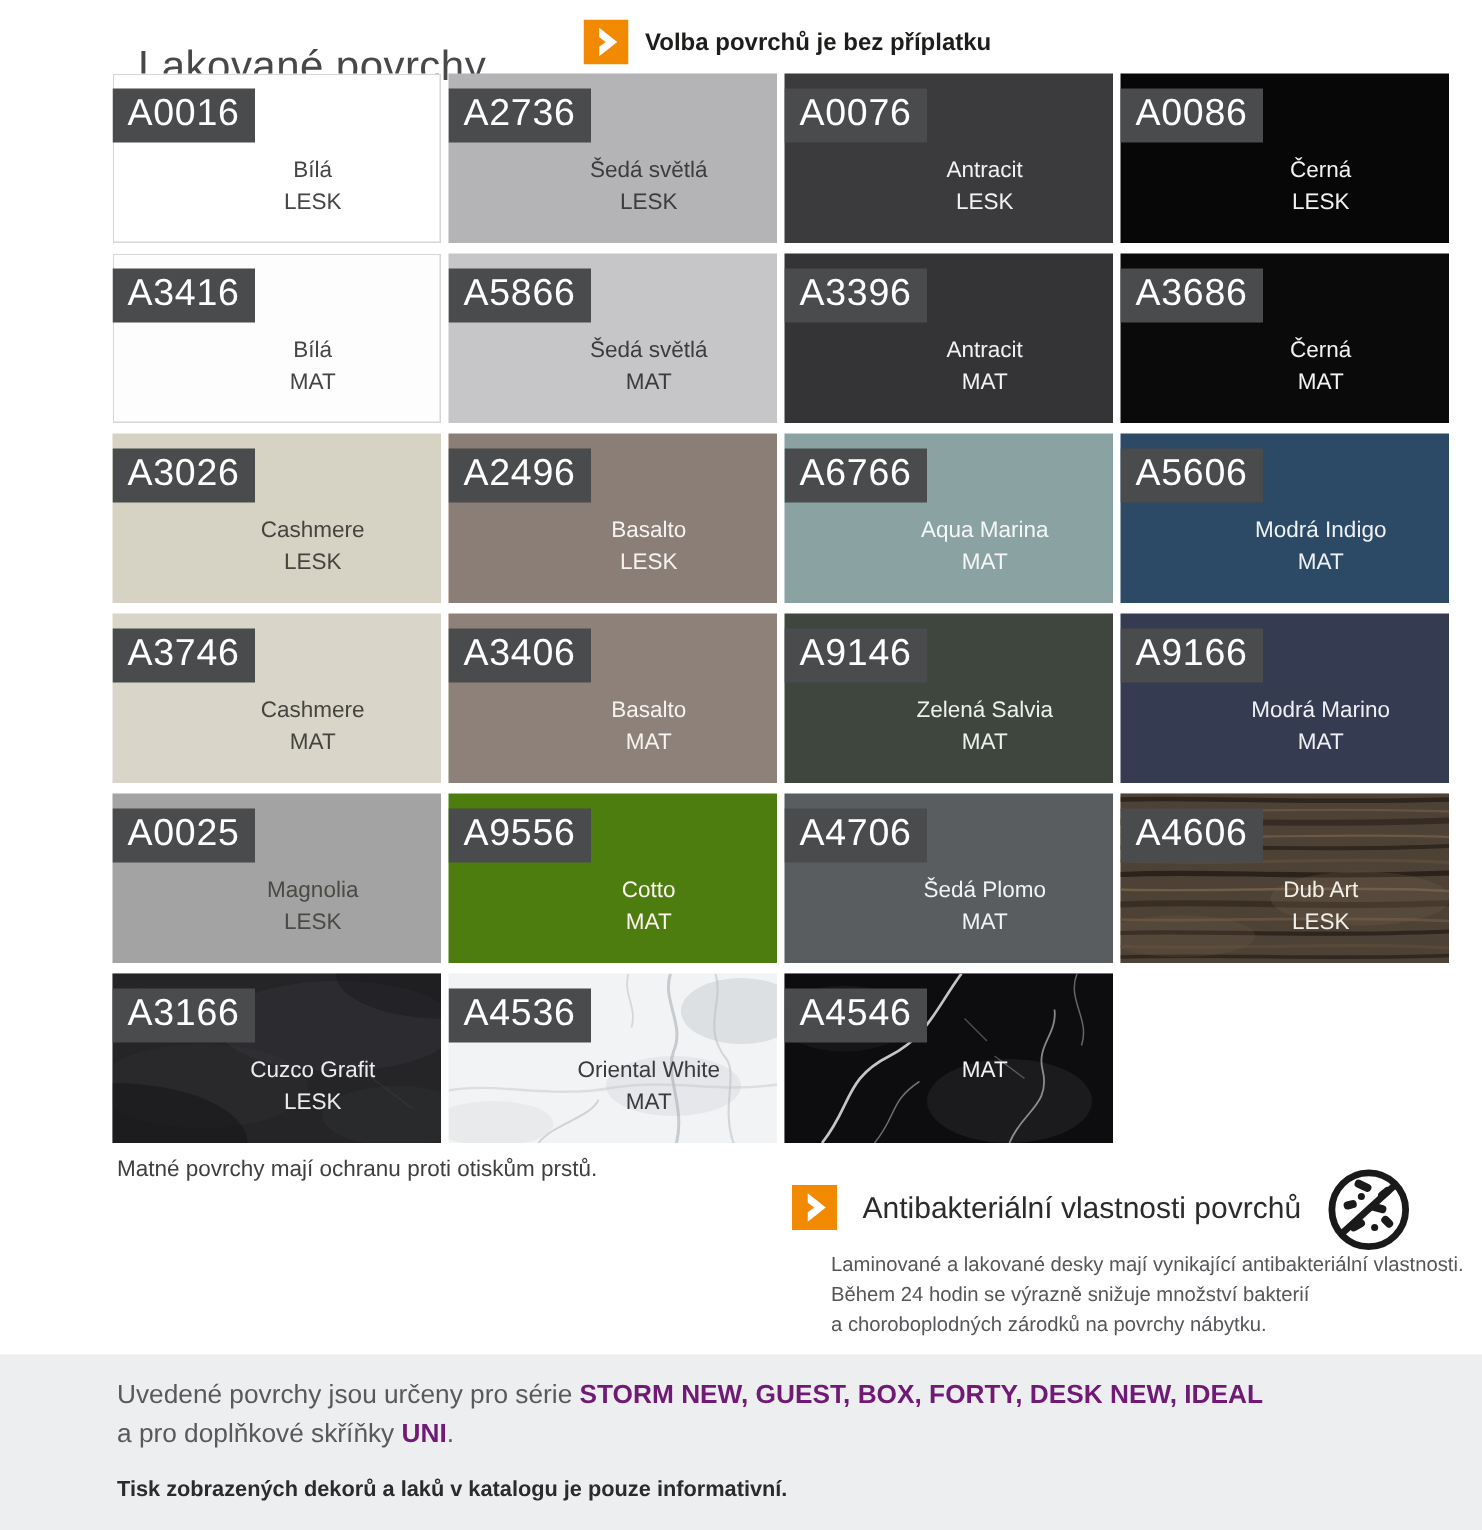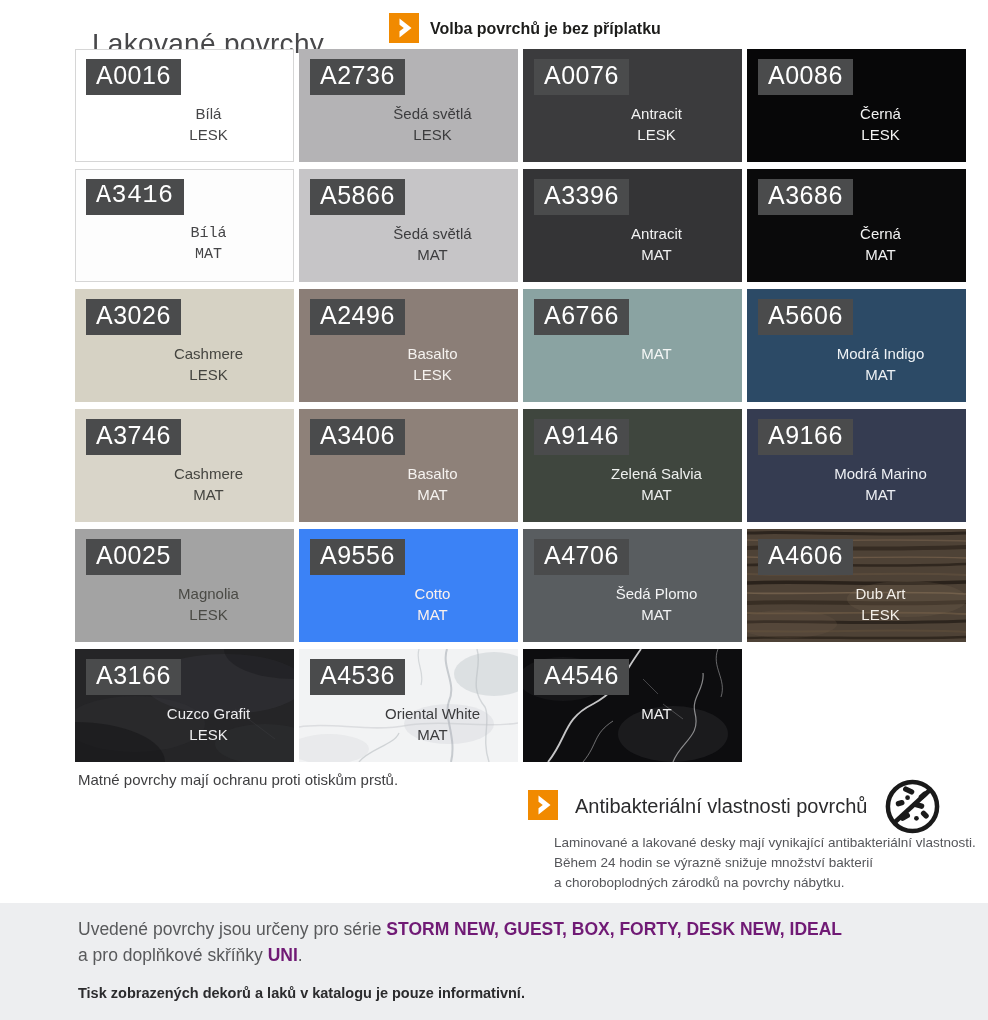--- a/index.html
+++ b/index.html
@@ -13,21 +13,21 @@
   .chip-top{left:389px;top:13px;}
   .top-note{position:absolute;left:430px;top:20px;font-size:16px;font-weight:700;color:#1d1d1b;}
 
   
   .swatch-grid{position:absolute;left:75px;top:49px;display:grid;
                grid-template-columns:repeat(4,219px);grid-auto-rows:113px;
                column-gap:5px;row-gap:7px;}
   .swatch{position:relative;overflow:hidden;}
   .swatch.bordered{box-shadow:inset 0 0 0 1px #d6d6d6;}
   .tex{position:absolute;inset:0;width:100%;height:100%;display:block;}
-  .code-badge{position:absolute;left:11px;top:10px;z-index:2;background:#4a4b4c;color:#ffffff;
+  .code-badge{position:absolute;left:0;top:10px;z-index:2;background:#4a4b4c;color:#ffffff;
               font-size:25px;line-height:1;padding:4px 10px 7px;letter-spacing:.5px;}
   .swatch-text{position:absolute;left:0;right:0;top:54px;z-index:2;text-align:center;
                font-size:15px;line-height:21px;margin-left:48px;}
 
   
   .fingerprint-note{position:absolute;left:78px;top:771px;font-size:15px;color:#3f3f41;}
 
   
   .chip-ab{left:528px;top:790px;}
   .ab-heading{position:absolute;left:575px;top:795px;font-size:20px;color:#2b2b2d;}
@@ -78,21 +78,21 @@
         <div>LESK</div>
       </div>
     </div>
       <div class="swatch" style="background: rgb(7, 7, 8);">
       <span class="code-badge">A0086</span>
       <div class="swatch-text" style="color: rgb(242, 242, 242);">
         <div>Černá</div>
         <div>LESK</div>
       </div>
     </div>
-      <div class="swatch bordered" style="background: rgb(253, 253, 253); font-family: Liberation Mono, monospace;">
+      <div class="swatch bordered" style="background: rgb(253, 253, 253);">
       <span class="code-badge">A3416</span>
       <div class="swatch-text" style="color: rgb(69, 69, 71);">
         <div>Bílá</div>
         <div>MAT</div>
       </div>
     </div>
       <div class="swatch" style="background: rgb(198, 197, 199);">
       <span class="code-badge">A5866</span>
       <div class="swatch-text" style="color: rgb(60, 60, 62);">
         <div>Šedá světlá</div>
@@ -123,20 +123,21 @@
       <div class="swatch" style="background: rgb(139, 126, 119);">
       <span class="code-badge">A2496</span>
       <div class="swatch-text" style="color: rgb(245, 242, 239);">
         <div>Basalto</div>
         <div>LESK</div>
       </div>
     </div>
       <div class="swatch" style="background: rgb(138, 163, 162);">
       <span class="code-badge">A6766</span>
       <div class="swatch-text" style="color: rgb(244, 247, 246);">
+        <div>Aqua Marina</div>
         <div>MAT</div>
       </div>
     </div>
       <div class="swatch" style="background: rgb(44, 74, 102);">
       <span class="code-badge">A5606</span>
       <div class="swatch-text" style="color: rgb(238, 242, 245);">
         <div>Modrá Indigo</div>
         <div>MAT</div>
       </div>
     </div>
@@ -168,21 +169,21 @@
         <div>MAT</div>
       </div>
     </div>
       <div class="swatch" style="background: #a3a3a3;">
       <span class="code-badge">A0025</span>
       <div class="swatch-text" style="color: rgb(74, 74, 69);">
         <div>Magnolia</div>
         <div>LESK</div>
       </div>
     </div>
-      <div class="swatch" style="background: #3b82f6;">
+      <div class="swatch" style="background: #4d7c0f;">
       <span class="code-badge">A9556</span>
       <div class="swatch-text" style="color: rgb(251, 241, 237);">
         <div>Cotto</div>
         <div>MAT</div>
       </div>
     </div>
       <div class="swatch" style="background: rgb(89, 93, 96);">
       <span class="code-badge">A4706</span>
       <div class="swatch-text" style="color: rgb(242, 243, 244);">
         <div>Šedá Plomo</div>

